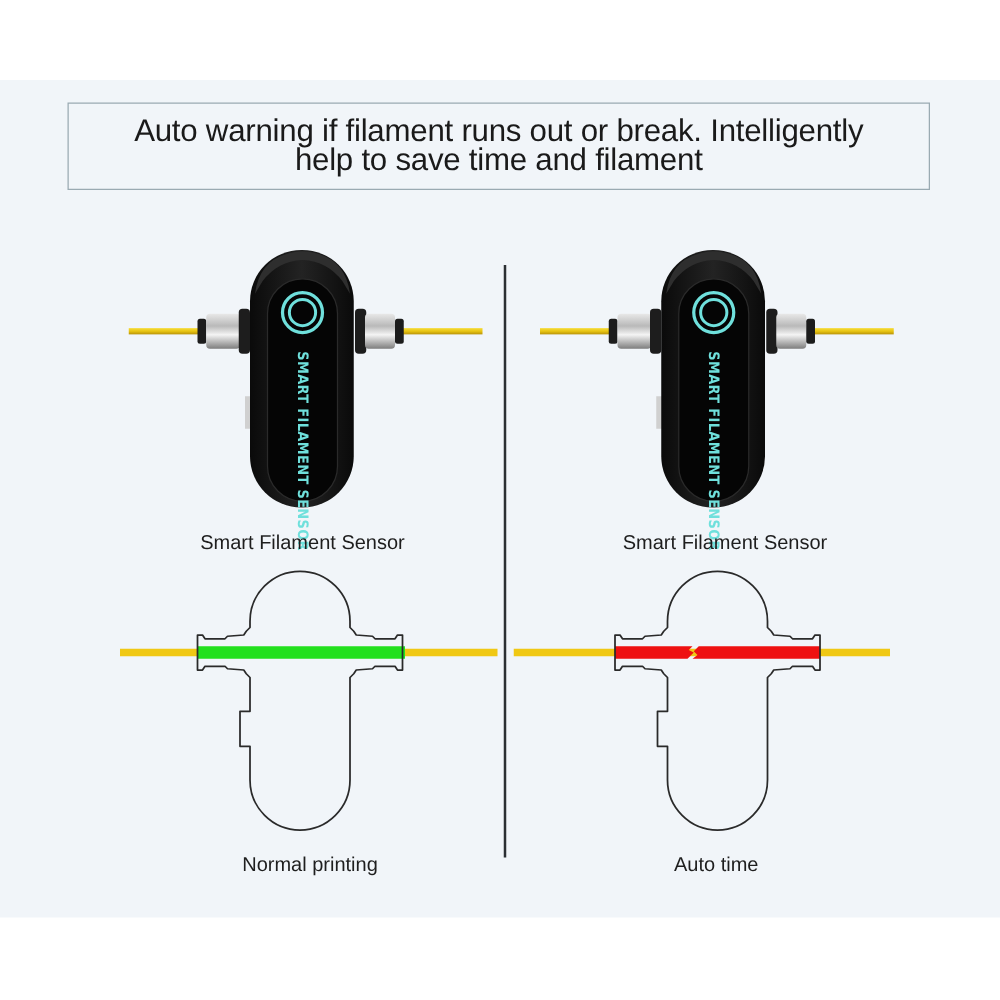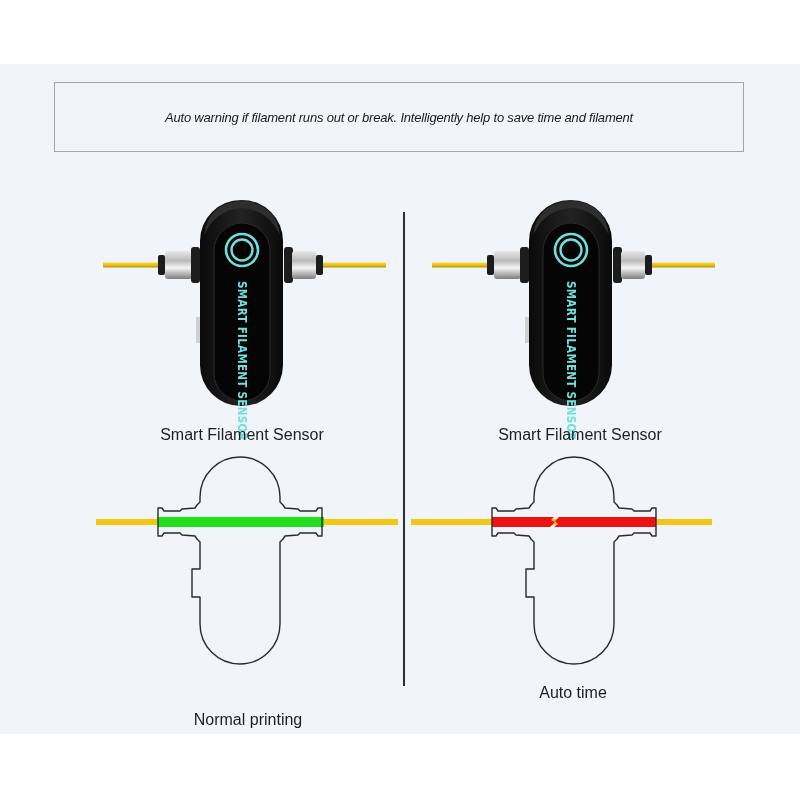--- a/index.html
+++ b/index.html
@@ -11,22 +11,22 @@
   .panel {
     position: absolute; left: 0; top: 64px; width: 800px; height: 670px;
     background: #f1f5f9;
   }
   .headline-box {
     position: absolute; left: 54px; top: 82px; width: 690px; height: 70px;
     border: 1px solid #9aaab2; box-sizing: border-box;
     display: flex; align-items: center; justify-content: center;
   }
   .headline-text {
-    font-size: 13px; line-height: 23px; color: #1a1a1a; text-align: center;
-    letter-spacing: -0.2px; width: 600px; font-style: italic;
+    font-size: 25px; line-height: 23px; color: #1a1a1a; text-align: center;
+    letter-spacing: -0.2px; width: 600px;
   }
   .divider {
     position: absolute; left: 403px; top: 212px; width: 2px; height: 474px;
     background: #2b2f33;
   }
   .caption {
     position: absolute; font-size: 16px; color: #1e1e1e; text-align: center;
     width: 260px; line-height: 20px;
   }
   .art { position: absolute; left: 0; top: 0; width: 800px; height: 800px; }
@@ -120,14 +120,14 @@
     <path d="M 492 517 L 554 517 L 551 520 L 555 522 L 550 527 L 492 527 Z" fill="#ee1111"></path>
     <path d="M 559 517 L 656 517 L 656 527 L 554 527 L 558 524 L 555 521 Z" fill="#ee1111"></path>
     <g transform="translate(574,522)">
         <use href="#section"></use>
       </g>
   </g>
 </svg>
 
 <div class="caption" style="left:112px; top:425px;">Smart Filament Sensor</div>
 <div class="caption" style="left:450px; top:425px;">Smart Filament Sensor</div>
-<div class="caption" style="left:118px; top:710px;">Normal printing</div>
+<div class="caption" style="left:118px; top:683px;">Normal printing</div>
 <div class="caption" style="left:443px; top:683px;">Auto time</div>
 
 </body></html>

